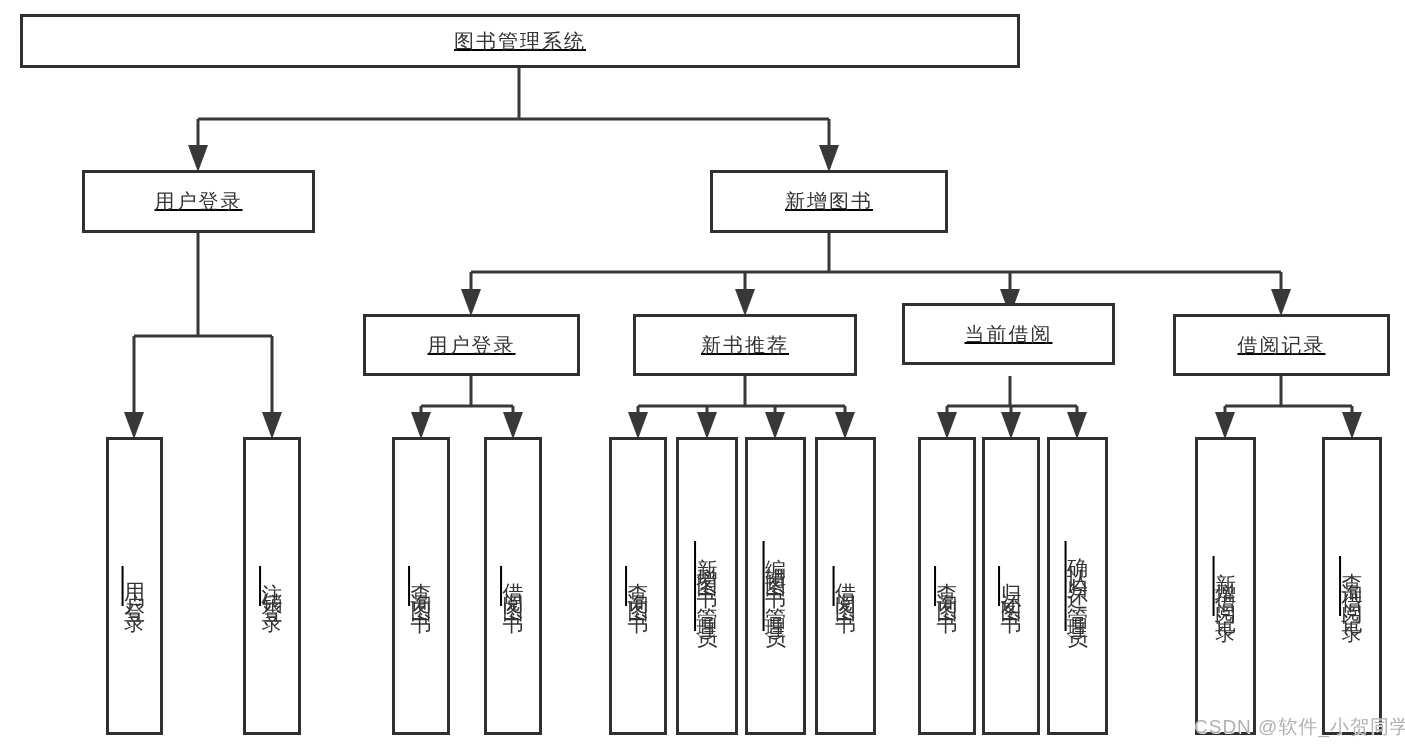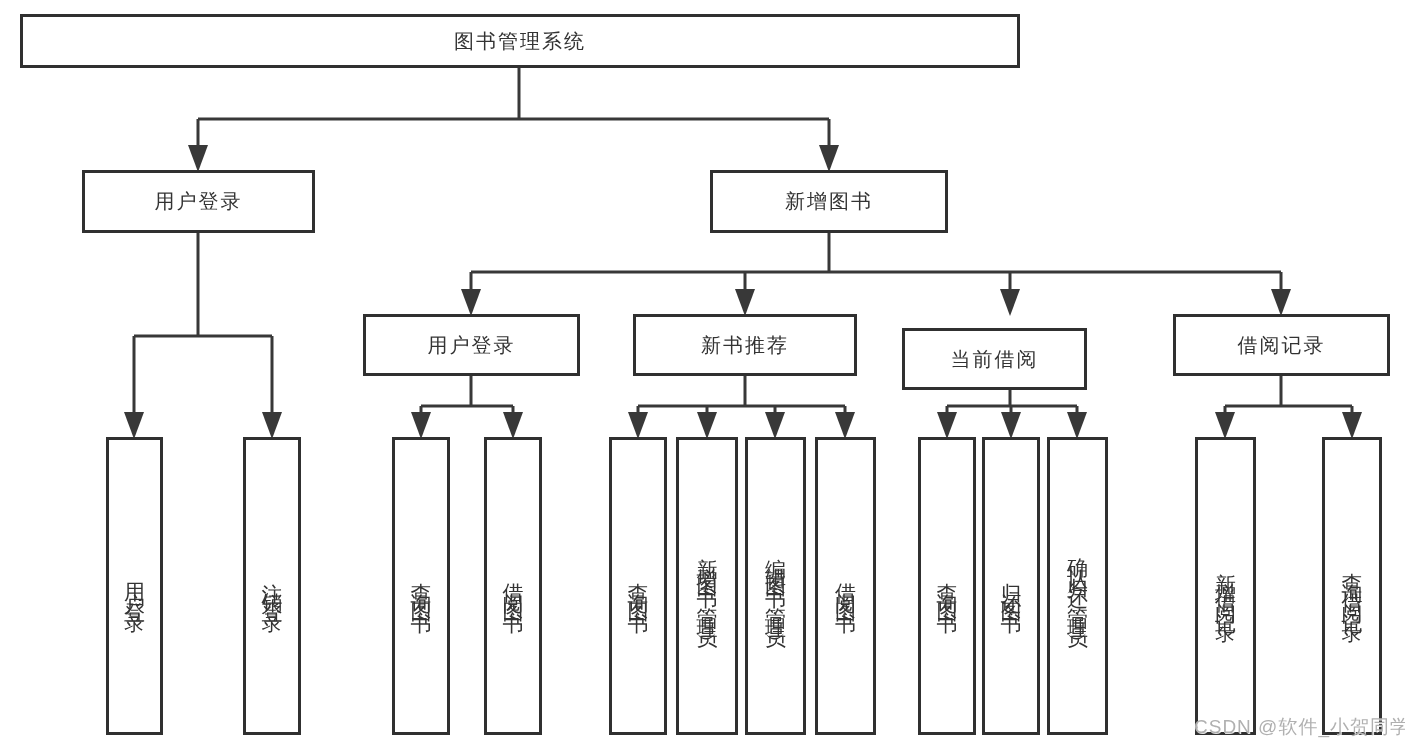--- a/index.html
+++ b/index.html
@@ -14,21 +14,21 @@
     width:1405px;height:747px;position:relative;overflow:hidden;
     background:var(--background);
     font-family:"Liberation Sans","DejaVu Sans",sans-serif;
   }
   #connectors{position:absolute;left:0;top:0;z-index:0;pointer-events:none;}
   #connectors path{stroke:var(--line);stroke-width:3;fill:none;}
   #connectors polygon{fill:var(--line);stroke:none;}
   .node{
     position:absolute;box-sizing:border-box;z-index:1;
     border:3px solid var(--border);background:#fff;
-    display:flex;align-items:center;justify-content:center;
+    display:flex;align-items:center;justify-content:center;text-decoration:underline;
   }
   .hlabel{
     font-size:20px;color:var(--text);letter-spacing:2px;white-space:nowrap;
   }
   .vtext{
     writing-mode:vertical-rl;text-orientation:mixed;
     font-size:21px;color:var(--text);letter-spacing:10px;line-height:1.15;
     white-space:nowrap;
   }
   #watermark{
@@ -84,21 +84,21 @@
 <div class="node" style="left:710px;top:170px;width:238px;height:63px">
   <span class="hlabel">新增图书</span>
 </div>
 
 <div class="node" style="left:363px;top:314px;width:217px;height:62px">
   <span class="hlabel">用户登录</span>
 </div>
 <div class="node" style="left:633px;top:314px;width:224px;height:62px">
   <span class="hlabel">新书推荐</span>
 </div>
-<div class="node" style="left:902px;top:328px;width:185px;height:62px">
+<div class="node" style="left:902px;top:303px;width:213px;height:62px">
   <span class="hlabel">当前借阅</span>
 </div>
 <div class="node" style="left:1173px;top:314px;width:217px;height:62px">
   <span class="hlabel">借阅记录</span>
 </div>
 
 <div class="node" style="left:106px;top:437px;width:57px;height:298px">
   <span class="vtext">用户登录</span>
 </div>
 <div class="node" style="left:243px;top:437px;width:58px;height:298px">

